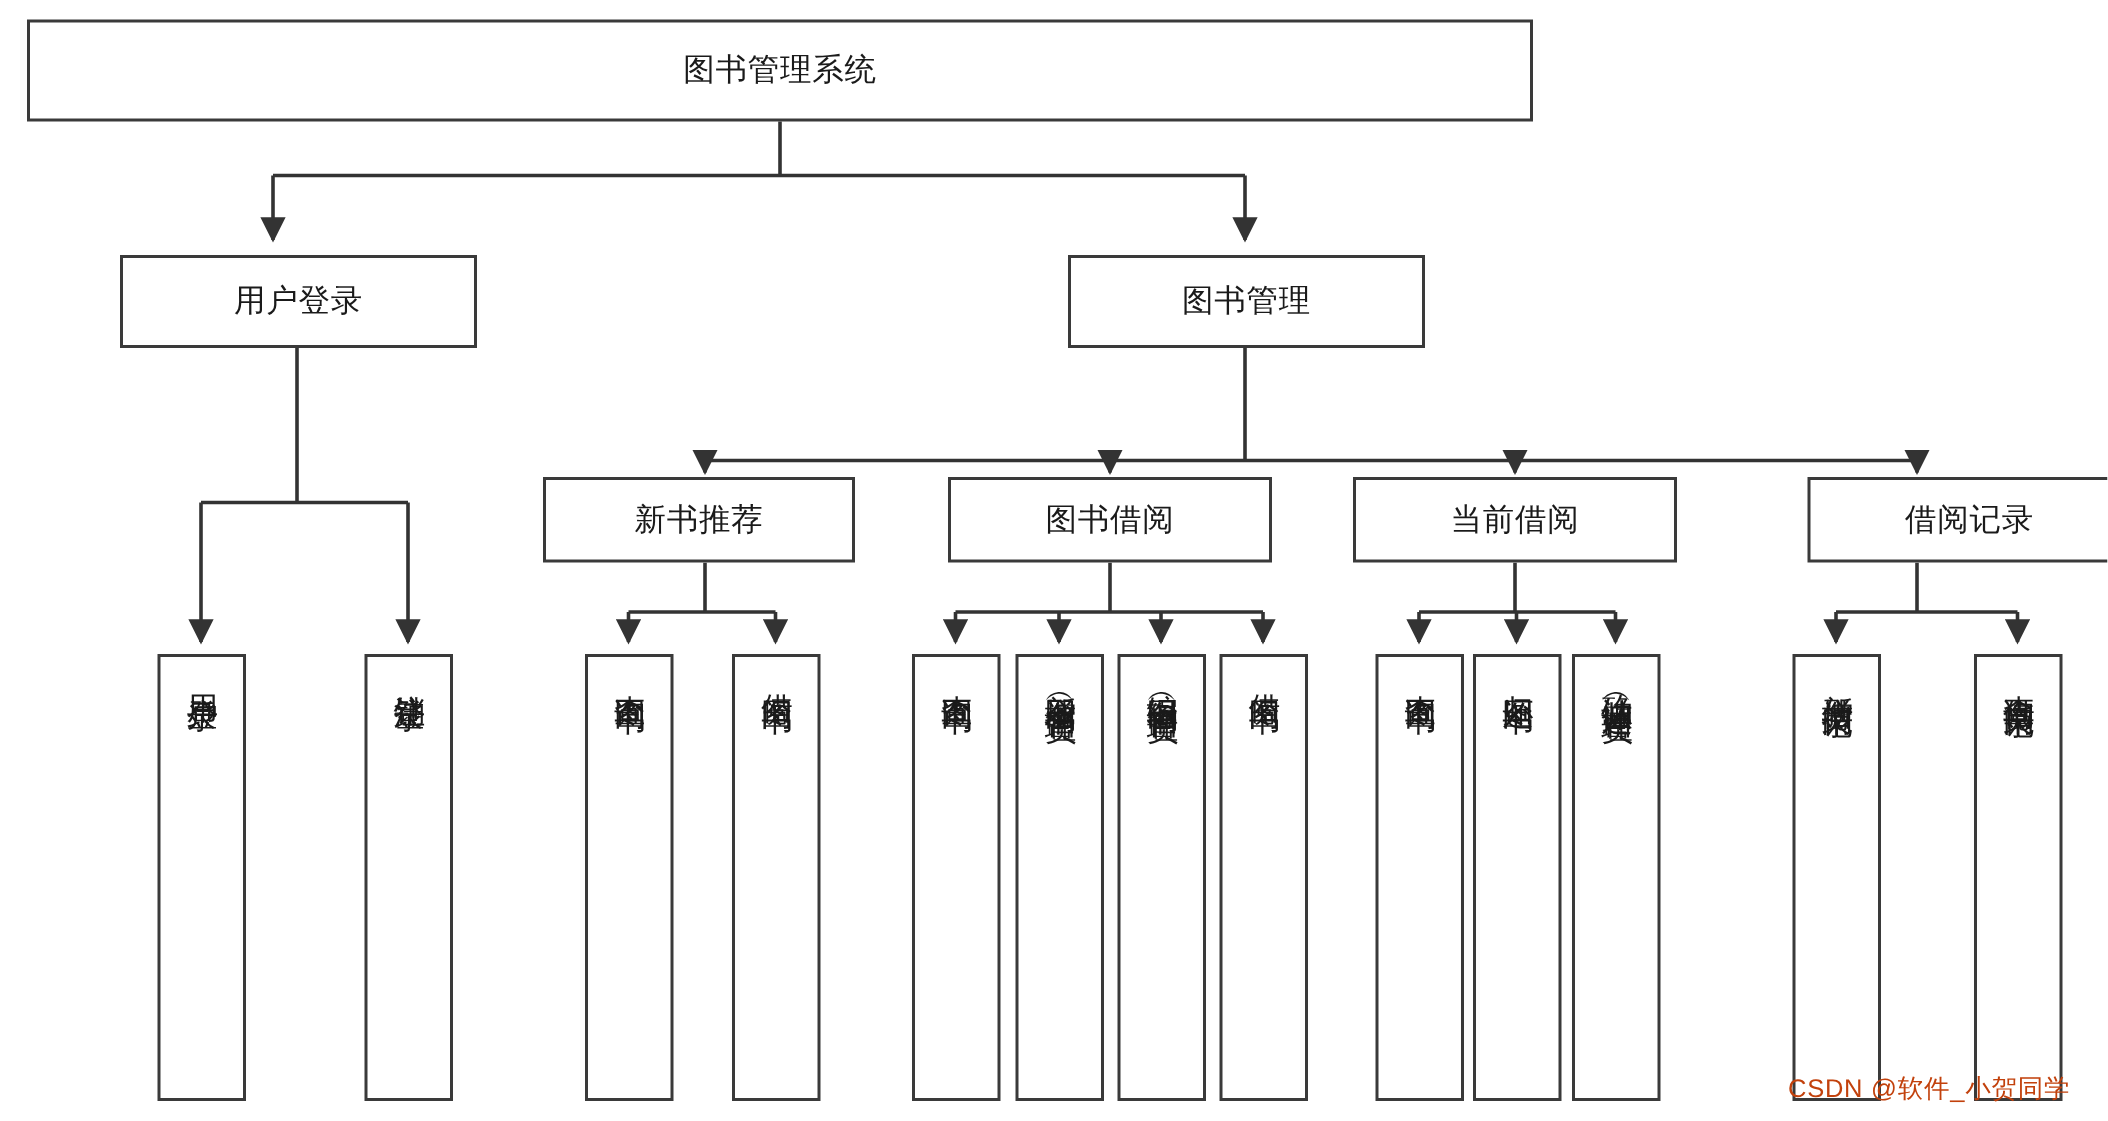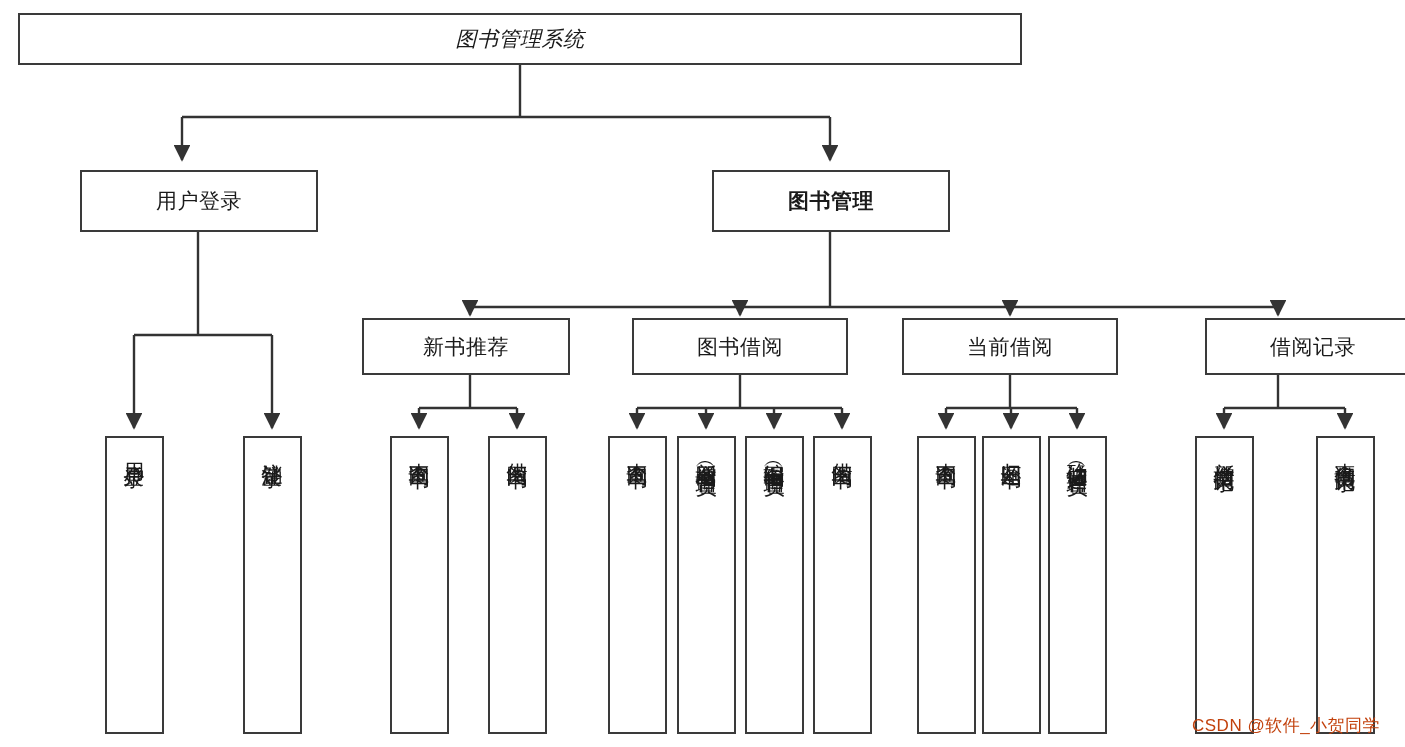--- a/index.html
+++ b/index.html
@@ -111,28 +111,28 @@
       <path d="M 1011 408 L 1011 428" marker-end="url(#arrow)"></path>
       <path d="M 1077 408 L 1077 428" marker-end="url(#arrow)"></path>
 
       <path d="M 1278 375 L 1278 408"></path>
       <path d="M 1224 408 L 1345 408"></path>
       <path d="M 1224 408 L 1224 428" marker-end="url(#arrow)"></path>
       <path d="M 1345 408 L 1345 428" marker-end="url(#arrow)"></path>
     </g>
   </svg>
 
-  <div class="node horiz" style="left:18px; top:13px; width:1004px; height:52px;font-style:italic;">
+  <div class="node horiz" style="left:18px; top:13px; width:1004px; height:68px;">
     <span class="label">图书管理系统</span>
   </div>
 
   <div class="node horiz" style="left:80px; top:170px; width:238px; height:62px;">
     <span class="label">用户登录</span>
   </div>
-  <div class="node horiz" style="left:712px; top:170px; width:238px; height:62px;font-weight:bold;">
+  <div class="node horiz" style="left:712px; top:170px; width:238px; height:62px;">
     <span class="label">图书管理</span>
   </div>
 
   <div class="node horiz" style="left:362px; top:318px; width:208px; height:57px;">
     <span class="label">新书推荐</span>
   </div>
   <div class="node horiz" style="left:902px; top:318px; width:216px; height:57px;">
     <span class="label">当前借阅</span>
   </div>
   <div class="node horiz" style="left:632px; top:318px; width:216px; height:57px;">

